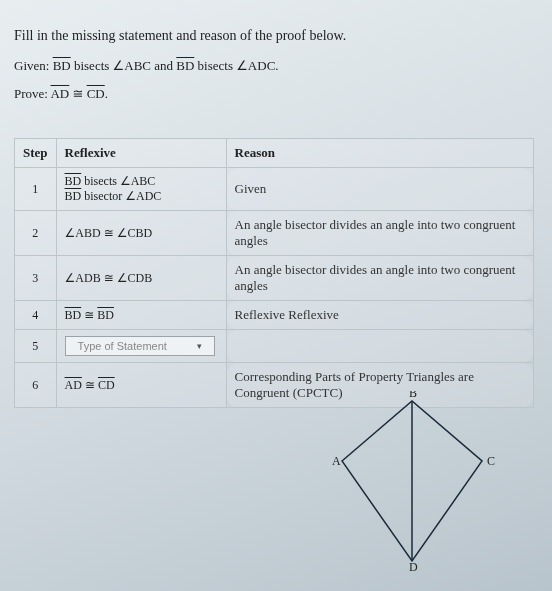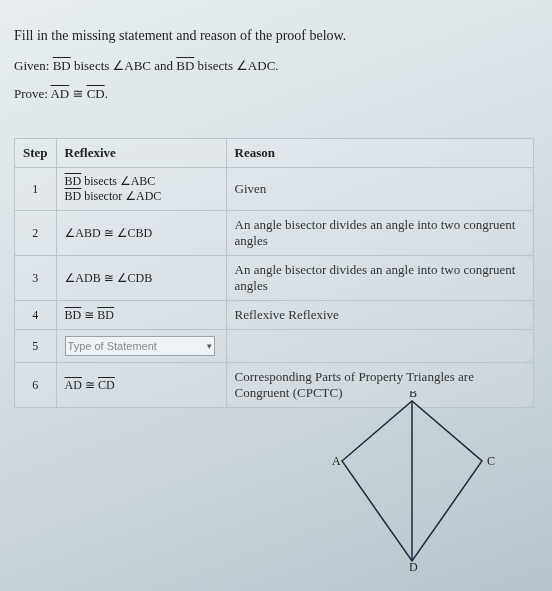--- a/index.html
+++ b/index.html
@@ -35,21 +35,21 @@
   th {
     font-weight: bold;
     font-size: 13px;
   }
   td.step-num { text-align: center; width: 40px; font-size: 12px; }
   td.stmt { width: 170px; text-align: left; font-size: 12px; }
   td.reason { font-size: 13px; color: #333; border-radius: 14px; }
   .dropdown {
     border: 1px solid #9aa4a8;
     background: #eef2f4;
-    padding: 3px 2px;
+    padding: 3px 12px;
     font-size: 11px;
     color: #888;
     display: flex;
     justify-content: space-between;
     align-items: center;
     width: 150px;
     font-family: Arial, sans-serif;
   }
   .dropdown .arrow { font-size: 9px; color: #555; }
   .diagram {

